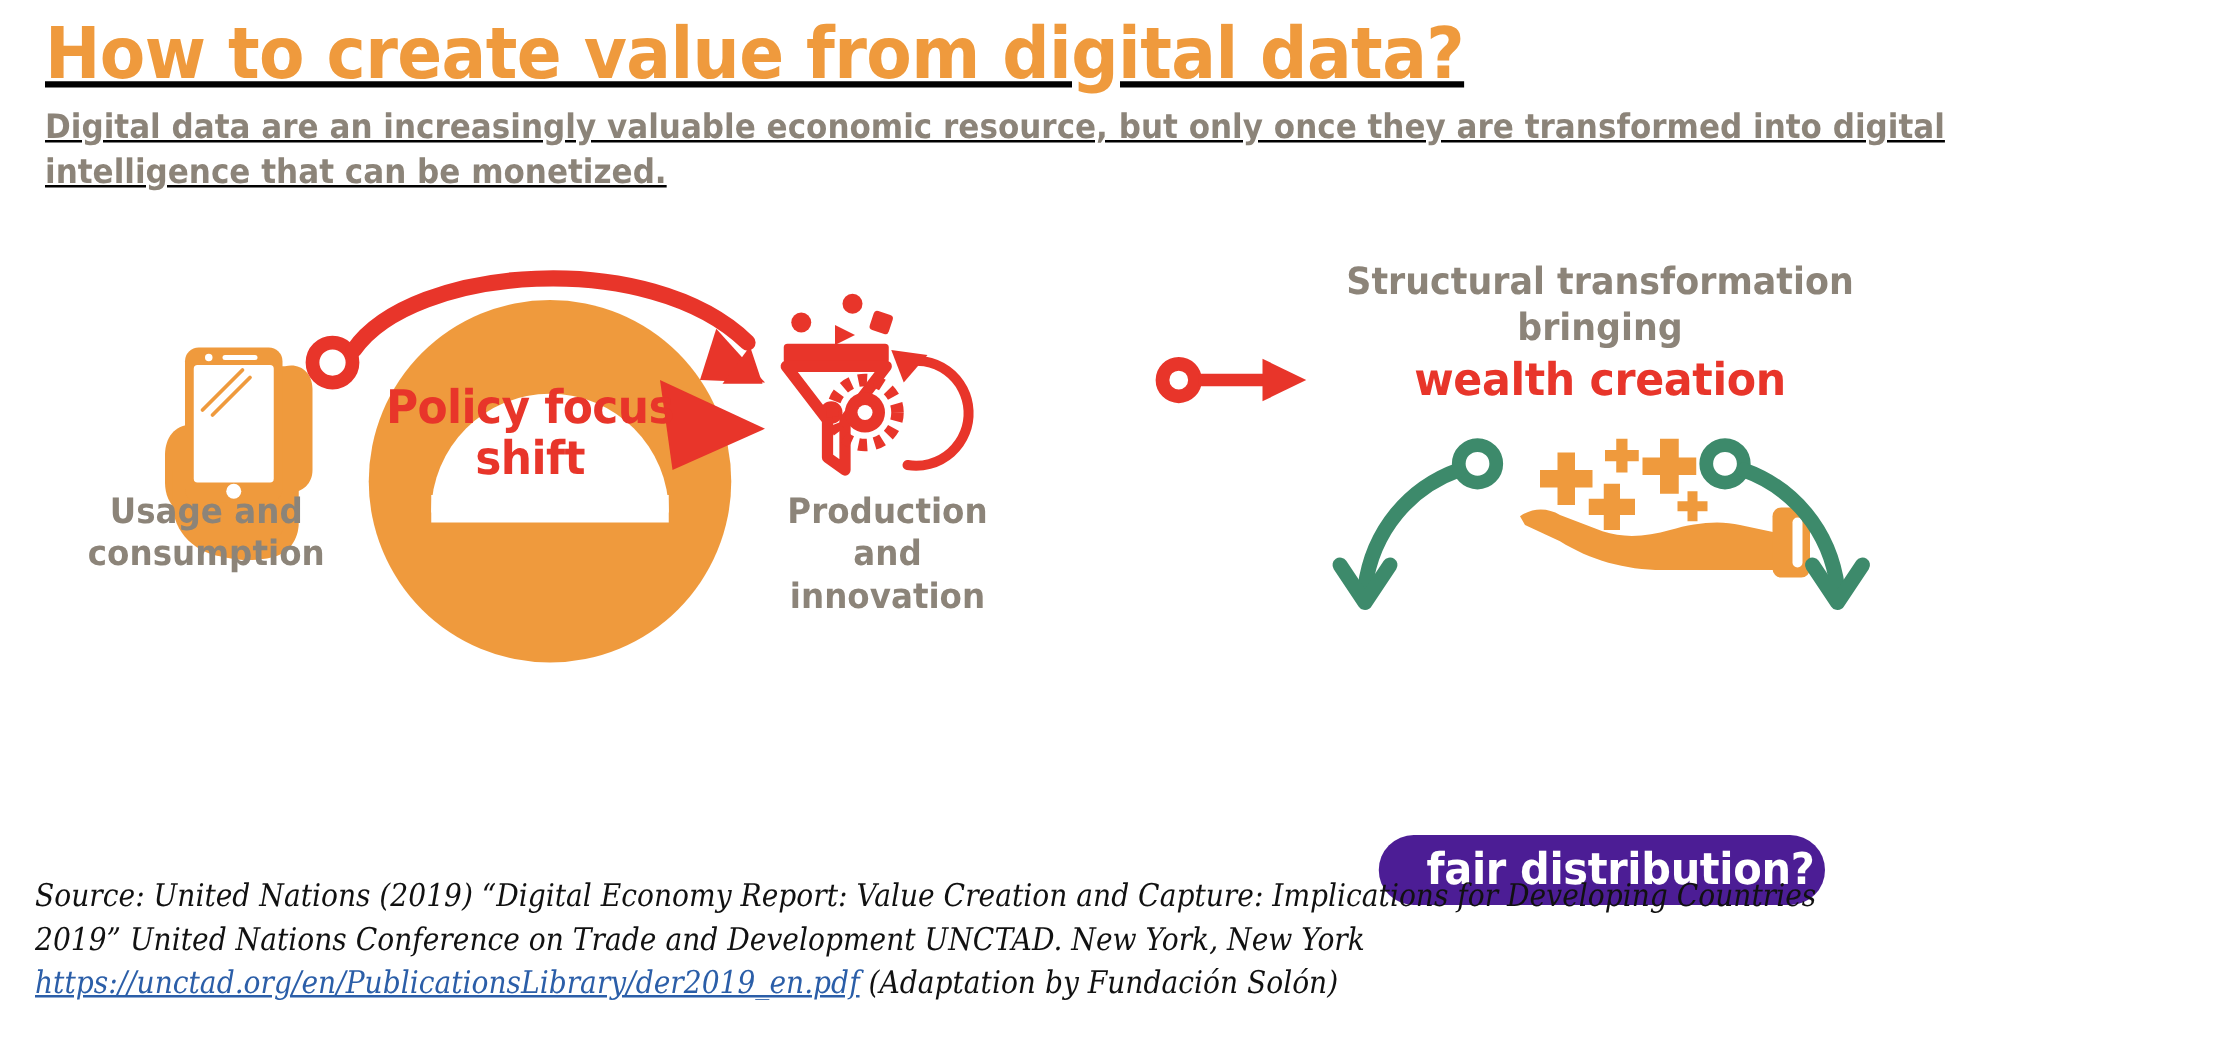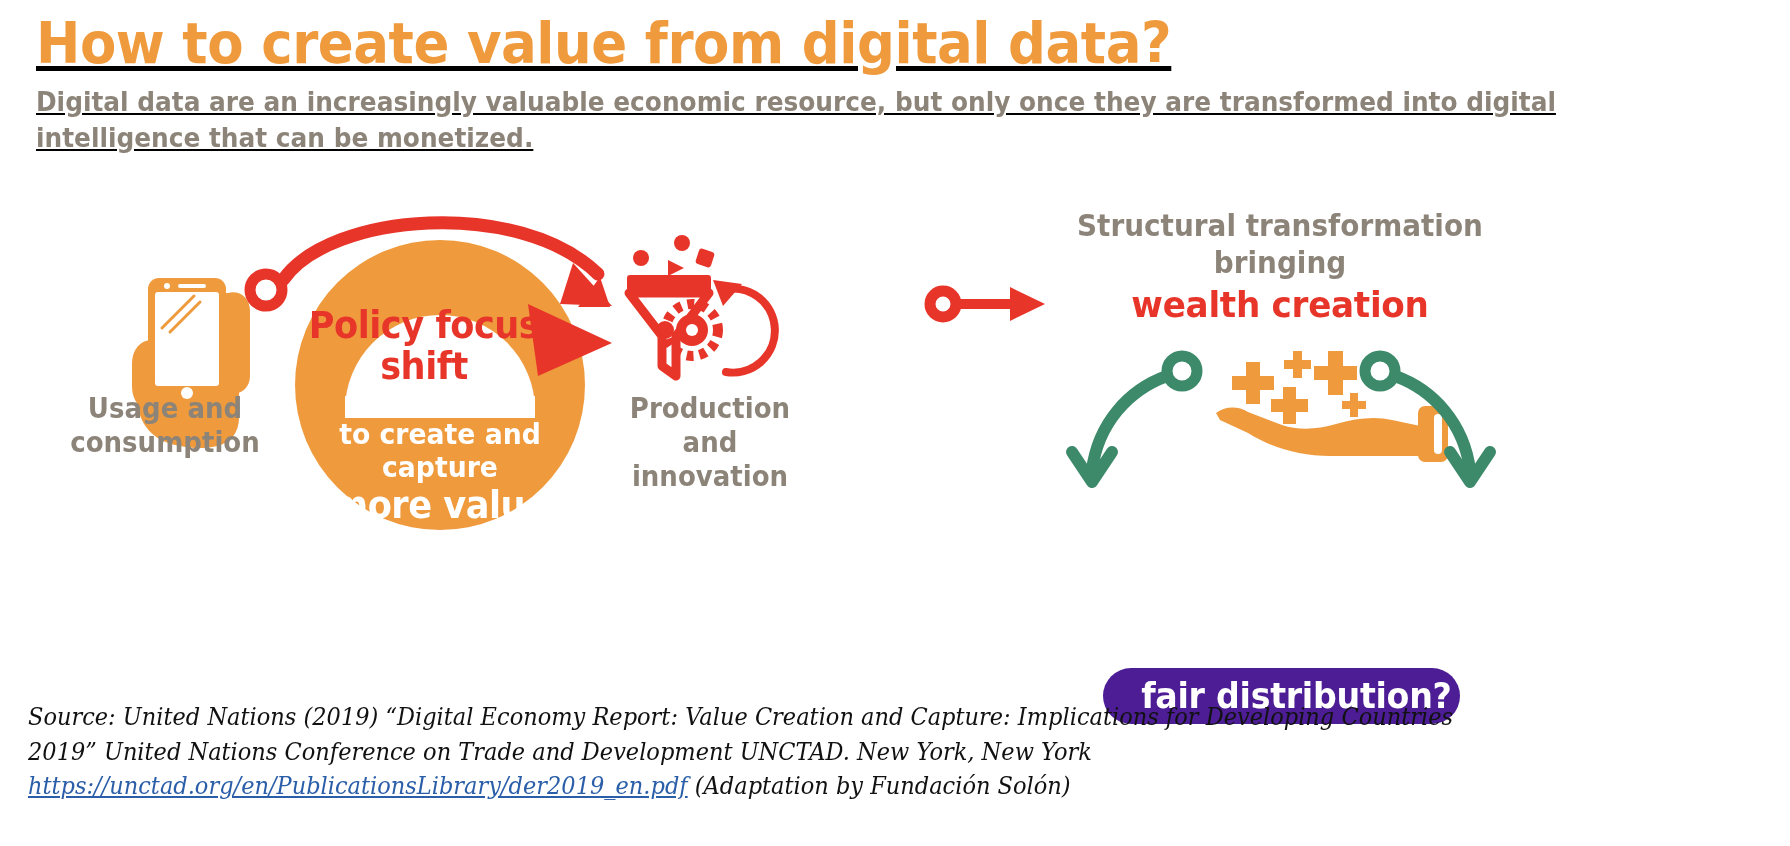--- a/index.html
+++ b/index.html
@@ -335,24 +335,20 @@
   <div class="lbl" id="label-production">
     <div>Production and</div>
     <div>innovation</div>
   </div>
 
   <div id="policy-block">
     <div id="policy-focus">Policy focus</div>
     <div id="policy-shift">shift</div>
   </div>
 
-  <div id="value-block">
-    <div id="value-line1">to create and capture</div>
-    <div id="value-line2">more value</div>
-  </div>
 
   <div id="right-caption">
     <div id="rc-l1">Structural transformation</div>
     <div id="rc-l2">bringing</div>
     <div id="rc-l3">wealth creation</div>
   </div>
 
   <div id="fair-pill">
     <span id="fair-pill-label">fair distribution?</span>
   </div>

